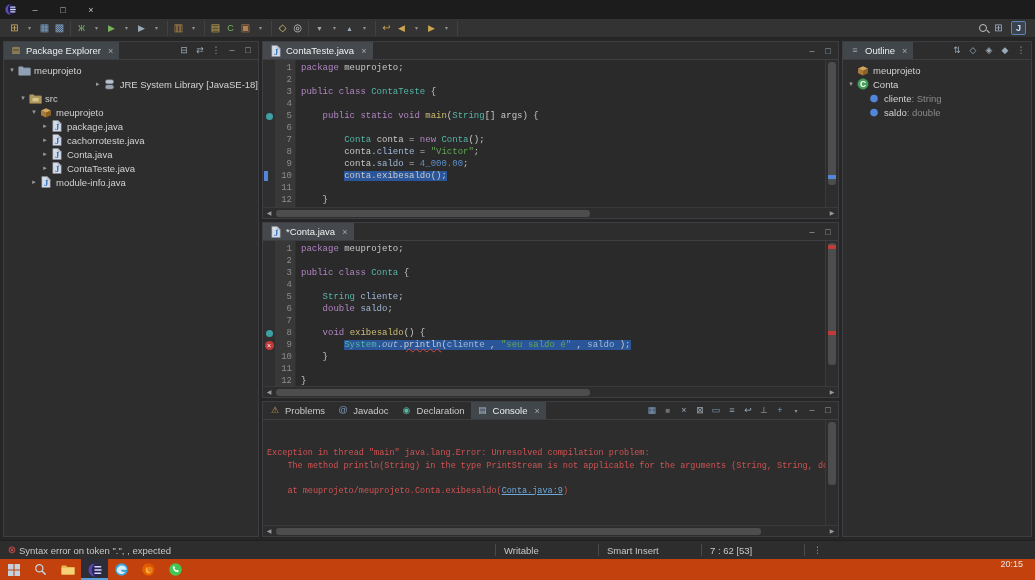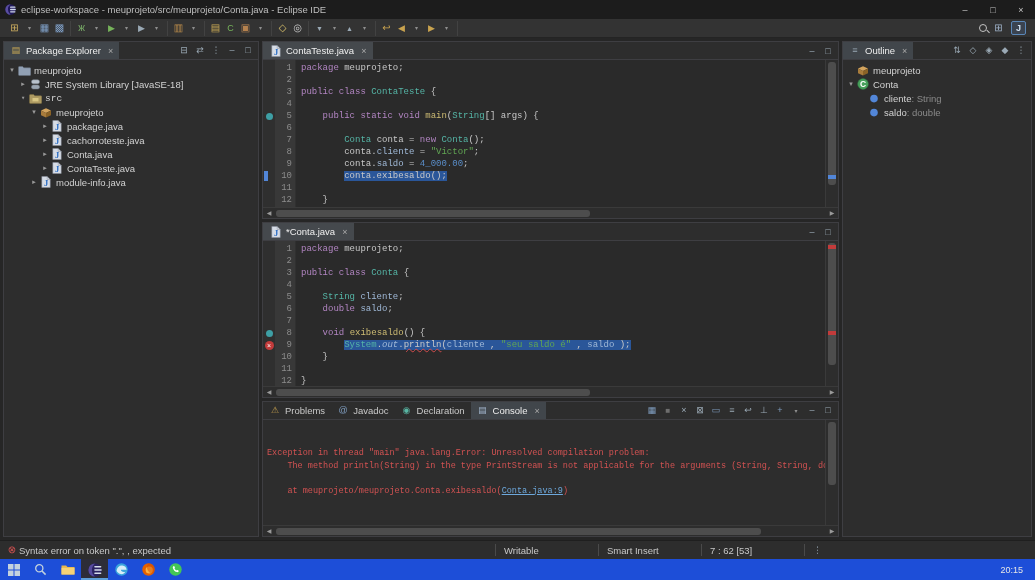--- a/index.html
+++ b/index.html
@@ -99,21 +99,21 @@
   .console-vscroll{position:absolute;right:0;top:0;bottom:0;width:13px;background:#2d2d2d;border-left:1px solid #3a3a3a}
 
   
   .statusbar{height:19px;background:#2d2d2d;border-top:1px solid #1f1f1f;display:flex;align-items:center;font-size:9.5px;color:#c8c8c8;flex:0 0 auto;padding-left:5px}
   .sb-icon{width:14px;display:inline-flex;justify-content:center}
   .sb-msg{flex:0 0 468px;white-space:nowrap;overflow:hidden}
   .sb-sep{width:1px;height:12px;background:#4a4a4a;margin:0 8px;display:inline-block}
   .sb-field{flex:0 0 86px;white-space:nowrap}
 
   
-  .taskbar{height:21px;background:#1d4ed8;display:flex;align-items:center;flex:0 0 auto}
+  .taskbar{height:21px;background:#c2410c;display:flex;align-items:flex-start;flex:0 0 auto}
   #taskbar-items{display:flex;height:100%}
   .tk-item{width:27px;height:100%;display:flex;align-items:center;justify-content:center}
   .tk-item.active{background:#2d2d38;box-shadow:inset 0 -2px 0 #5f9fd8}
   .tk-clock{margin-left:auto;color:#e6e6e6;font-size:9px;padding:0 12px}
 </style>
 </head>
 <body>
 
 <div id="root">
 
@@ -122,21 +122,20 @@
         <span class="svgi">
           <svg width="11" height="11" viewBox="0 0 14 14">
             <circle cx="7" cy="7" r="6.6" fill="#21195c"></circle>
             <path d="M7 .4a6.6 6.6 0 0 0 0 13.2A8.3 8.3 0 0 1 7 .4z" fill="#5a4ea0"></path>
             <rect x="6.4" y="3.1" width="7" height="1.7" rx=".8" fill="#cfd8ea"></rect>
             <rect x="6.4" y="6.1" width="7.4" height="1.7" rx=".8" fill="#cfd8ea"></rect>
             <rect x="6.4" y="9.1" width="7" height="1.7" rx=".8" fill="#cfd8ea"></rect>
           </svg>
         </span>
       </span>
-    <span class="title">eclipse-workspace - meuprojeto/src/meuprojeto/Conta.java - Eclipse IDE</span>
     <div class="win-controls">
       <span>–</span>
       <span>□</span>
       <span>×</span>
     </div>
   </div>
 
 
   <div class="toolbar">
     <div id="toolbar-groups">
@@ -285,33 +284,33 @@
             <span class="tree-arrow">▾</span>
             <span class="tree-icon">
               <span class="svgi">
                 <svg width="13" height="11">
                   <path d="M.5 2.2c0-.4.3-.7.7-.7h3.4l1.2 1.3h6.2c.4 0 .7.3.7.7v6.3c0 .4-.3.7-.7.7H1.2c-.4 0-.7-.3-.7-.7z" fill="#91a0b4" stroke="#66707f" stroke-width=".5"></path>
                 </svg>
               </span>
             </span>
             <span class="tree-label">meuprojeto</span>
           </div>
-          <div class="tree-row" style="padding-left: 14px;">
+          <div class="tree-row" style="padding-left: 14px; justify-content: flex-end;">
             <span class="tree-arrow">▸</span>
             <span class="tree-icon">
               <span class="svgi">
                 <svg width="13" height="11">
                   <rect x="2.5" y=".8" width="8" height="4" rx="1.8" fill="#b9c2cc" stroke="#79828c" stroke-width=".5"></rect>
                   <rect x="2.5" y="6" width="8" height="4" rx="1.8" fill="#9aa5b1" stroke="#79828c" stroke-width=".5"></rect>
                 </svg>
               </span>
             </span>
             <span class="tree-label">JRE System Library [JavaSE-18]</span>
           </div>
-          <div class="tree-row" style="padding-left: 14px; font-family: Liberation Mono, monospace;">
+          <div class="tree-row" style="padding-left: 14px;">
             <span class="tree-arrow">▾</span>
             <span class="tree-icon">
               <span class="svgi">
                 <svg width="13" height="11">
                   <path d="M.5 2.2c0-.4.3-.7.7-.7h3.4l1.2 1.3h6.2c.4 0 .7.3.7.7v6.3c0 .4-.3.7-.7.7H1.2c-.4 0-.7-.3-.7-.7z" fill="#ad9a62" stroke="#7d6f43" stroke-width=".5"></path>
                   <rect x="3.5" y="5" width="6" height="3.4" fill="#d8c684"></rect>
                 </svg>
               </span>
             </span>
             <span class="tree-label">src</span>

